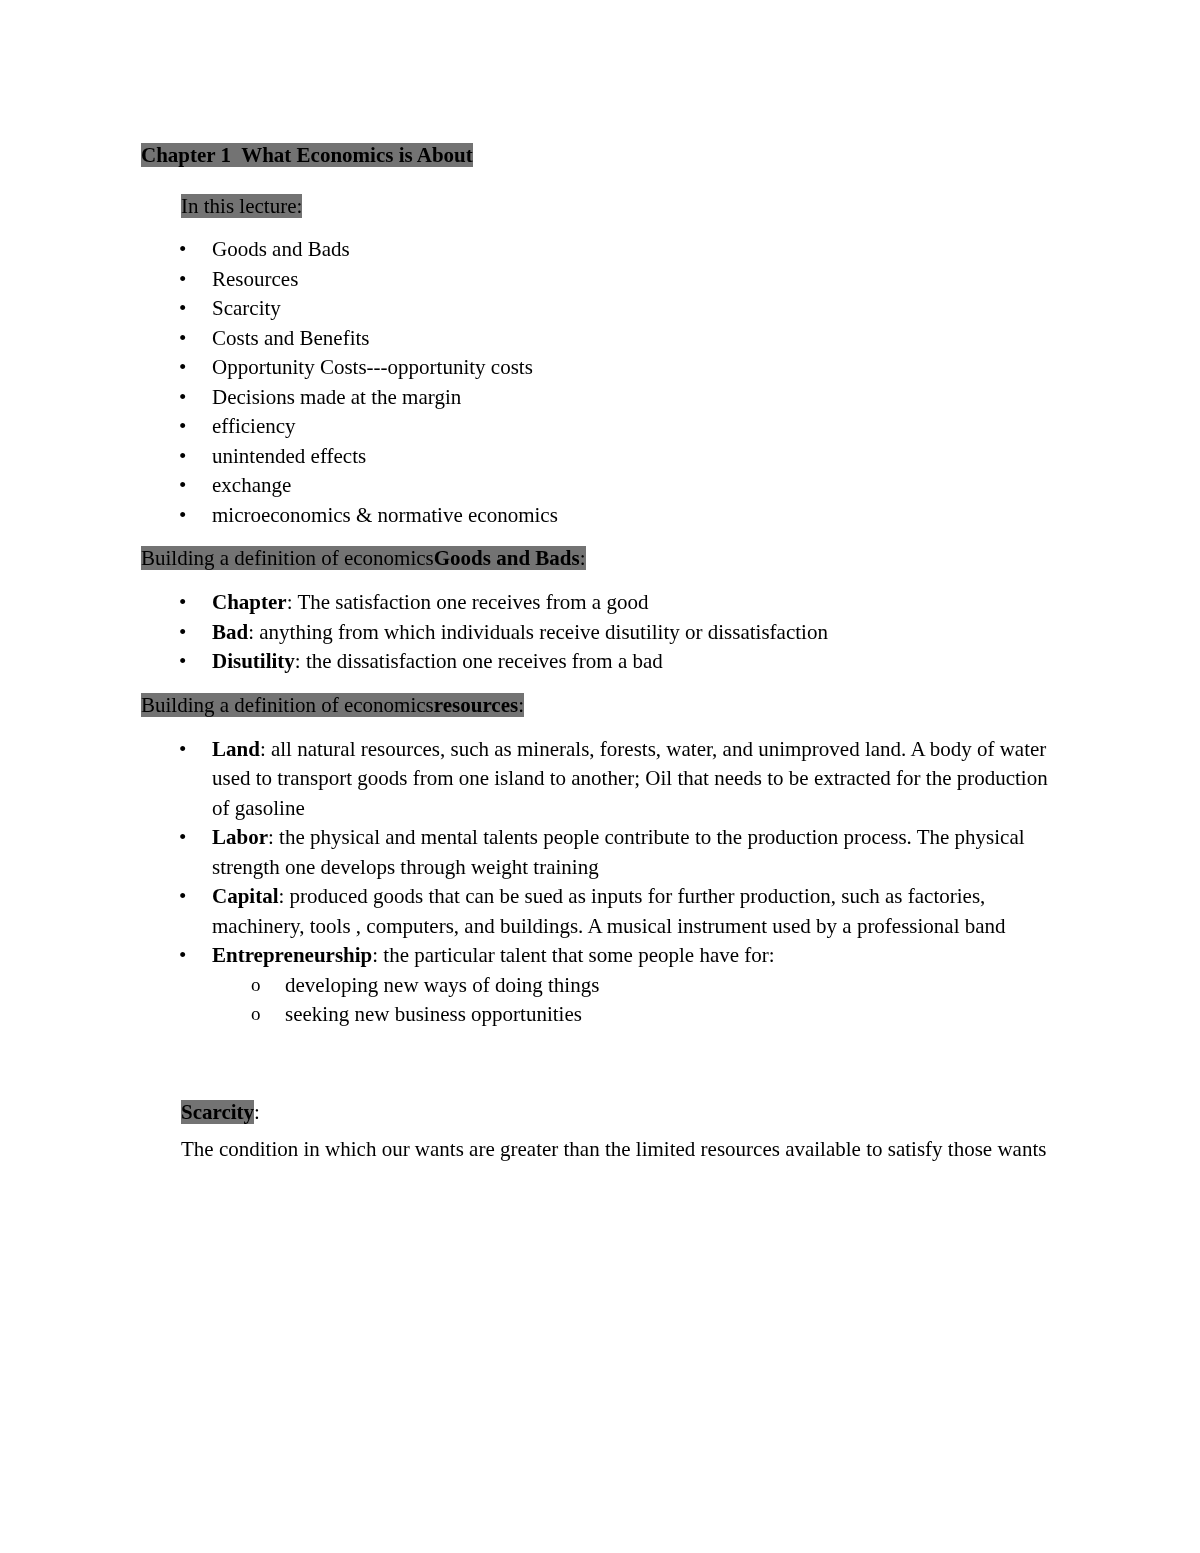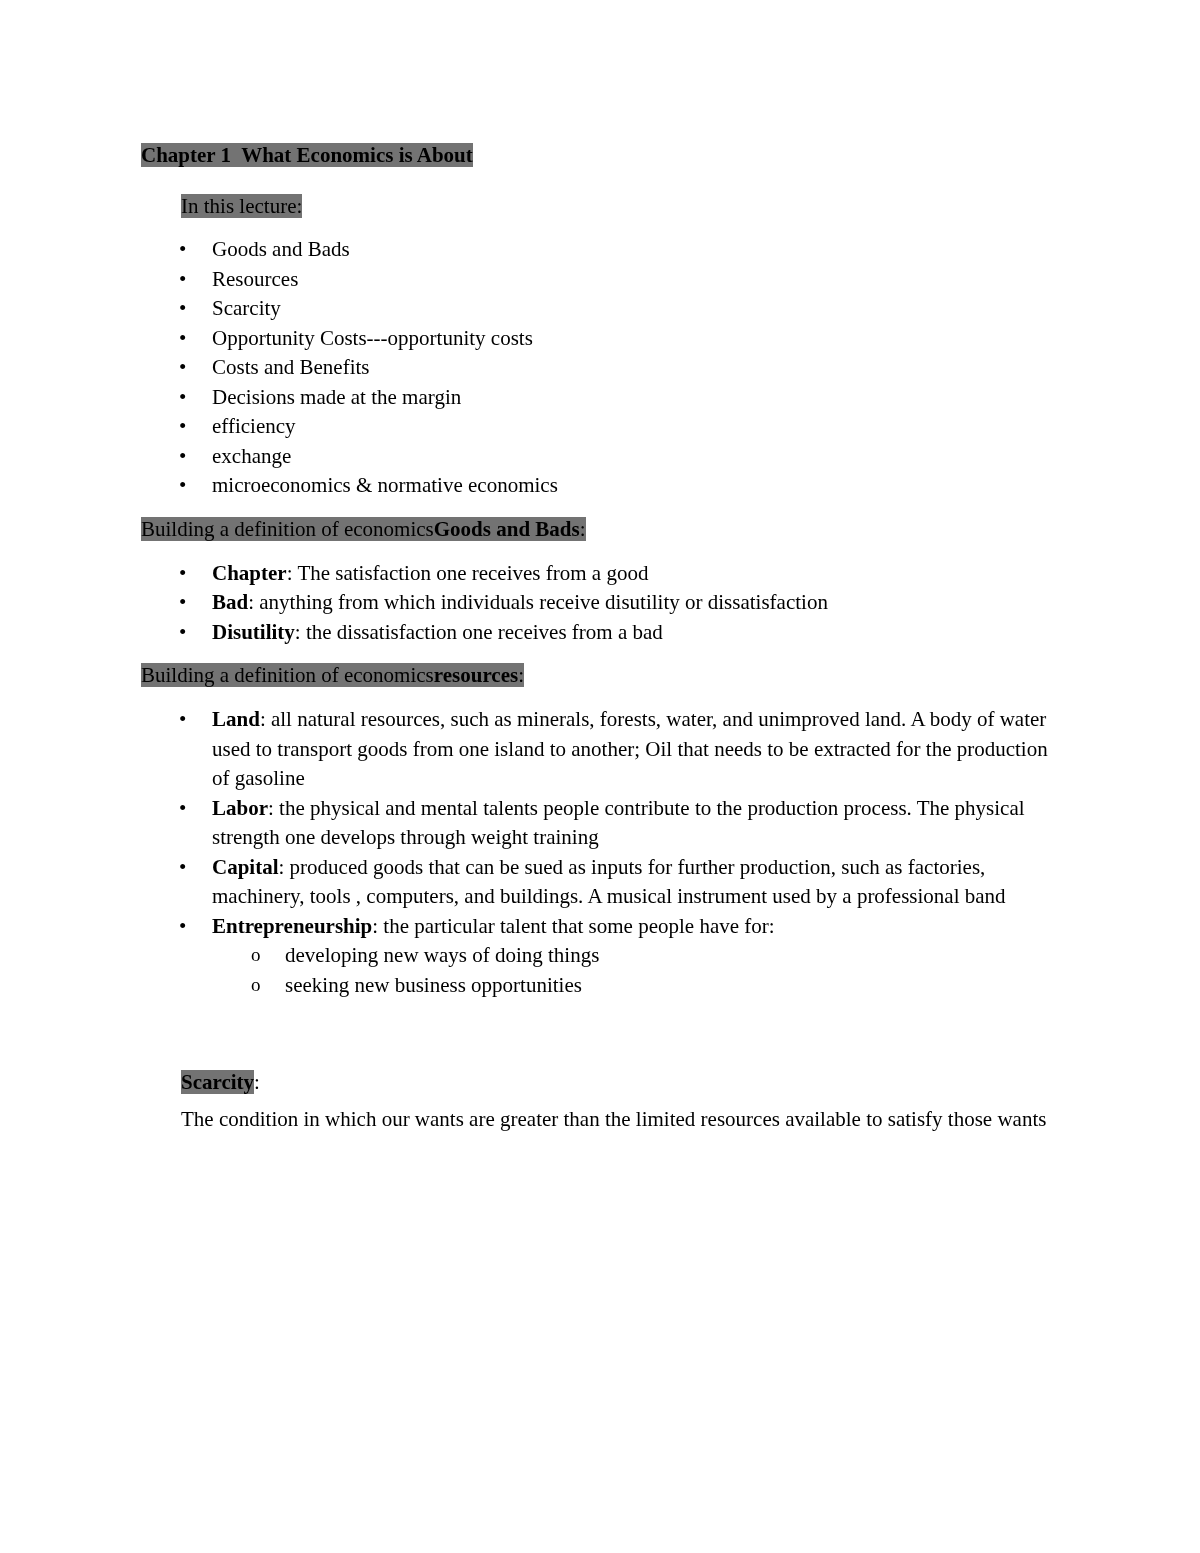--- a/index.html
+++ b/index.html
@@ -82,24 +82,25 @@
   </div>
 
   <div class="para intro">
     <span class="hl">In this lecture:</span>
   </div>
 
   <ul class="doc-list">
       <li>Goods and Bads</li>
       <li>Resources</li>
       <li>Scarcity</li>
+      <li>Costs and Benefits</li>
       <li>Opportunity Costs---opportunity costs</li>
-      <li>Costs and Benefits</li>
       <li>Decisions made at the margin</li>
       <li>efficiency</li>
+      <li>unintended effects</li>
       <li>exchange</li>
       <li>microeconomics &amp; normative economics</li>
     </ul>
 
   <div class="section-heading">
     <span class="hl"><span>Building a definition of economics</span><span class="bold">Goods and Bads</span><span>:</span></span>
   </div>
 
   <ul class="doc-list">
       <li><span class="term">Chapter</span><span>: The satisfaction one receives from a good</span></li>

